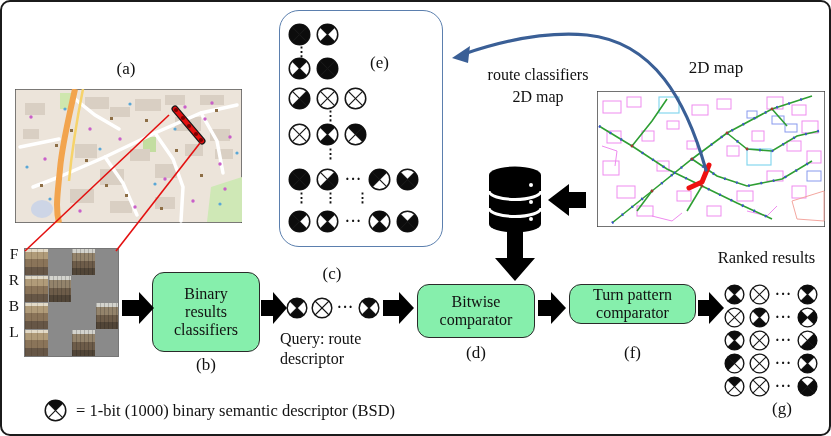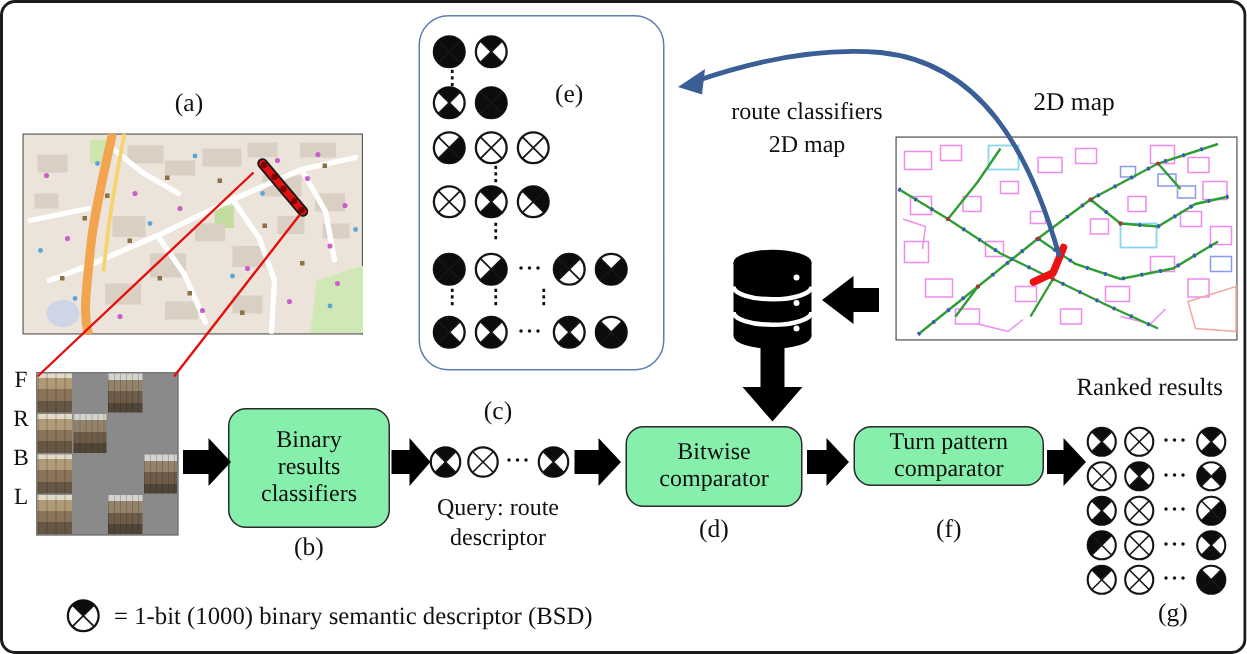--- a/index.html
+++ b/index.html
@@ -5,21 +5,21 @@
   html,body{margin:0;padding:0;background:#fff;}
   .fig{position:relative;width:831px;height:436px;background:#fff;border:2px solid #1b1b1b;
        border-radius:10px;box-sizing:border-box;overflow:hidden;
        font-family:"Liberation Serif","DejaVu Serif",serif;color:#111;}
   .abs{position:absolute;}
   .lbl{font-size:17px;text-align:center;}
   .dirlbl{font-size:15.5px;width:16px;text-align:center;}
   .rbox{border:1.6px solid #2a2a2a;border-radius:12px;background:#86efac;display:flex;
         flex-direction:column;justify-content:center;box-sizing:border-box;}
   .rbox div{font-size:16px;line-height:18px;text-align:center;}
-  .cap{font-size:16px;line-height:20px;text-align:center;}
+  .cap{font-size:16px;line-height:20px;}
   .title16{font-size:16.5px;}
   .dbtxt div{font-size:16px;line-height:22px;text-align:center;}
   .panelE{border:1.6px solid #5b7fae;border-radius:20px;background:#fff;box-sizing:border-box;}
   .bsd{width:23px;height:23px;display:inline-block;}
   .bsd-row{display:flex;align-items:center;gap:5px;}
   .q-row{gap:3px;} .q-row .bsd{width:22px;height:22px;}
   .rr-row{gap:4px;height:21px;margin-bottom:2px;} .rr-row .bsd{width:21px;height:21px;}
   .hd{font-weight:bold;font-size:14px;line-height:1;letter-spacing:1px;padding:0 1px;}
   .vd{position:absolute;font-size:13px;line-height:11px;font-weight:bold;}
   .grid{display:grid;grid-template-columns:repeat(4,1fr);grid-template-rows:repeat(4,1fr);gap:1px;background:#8a8a8a;border:1px solid #777;}

